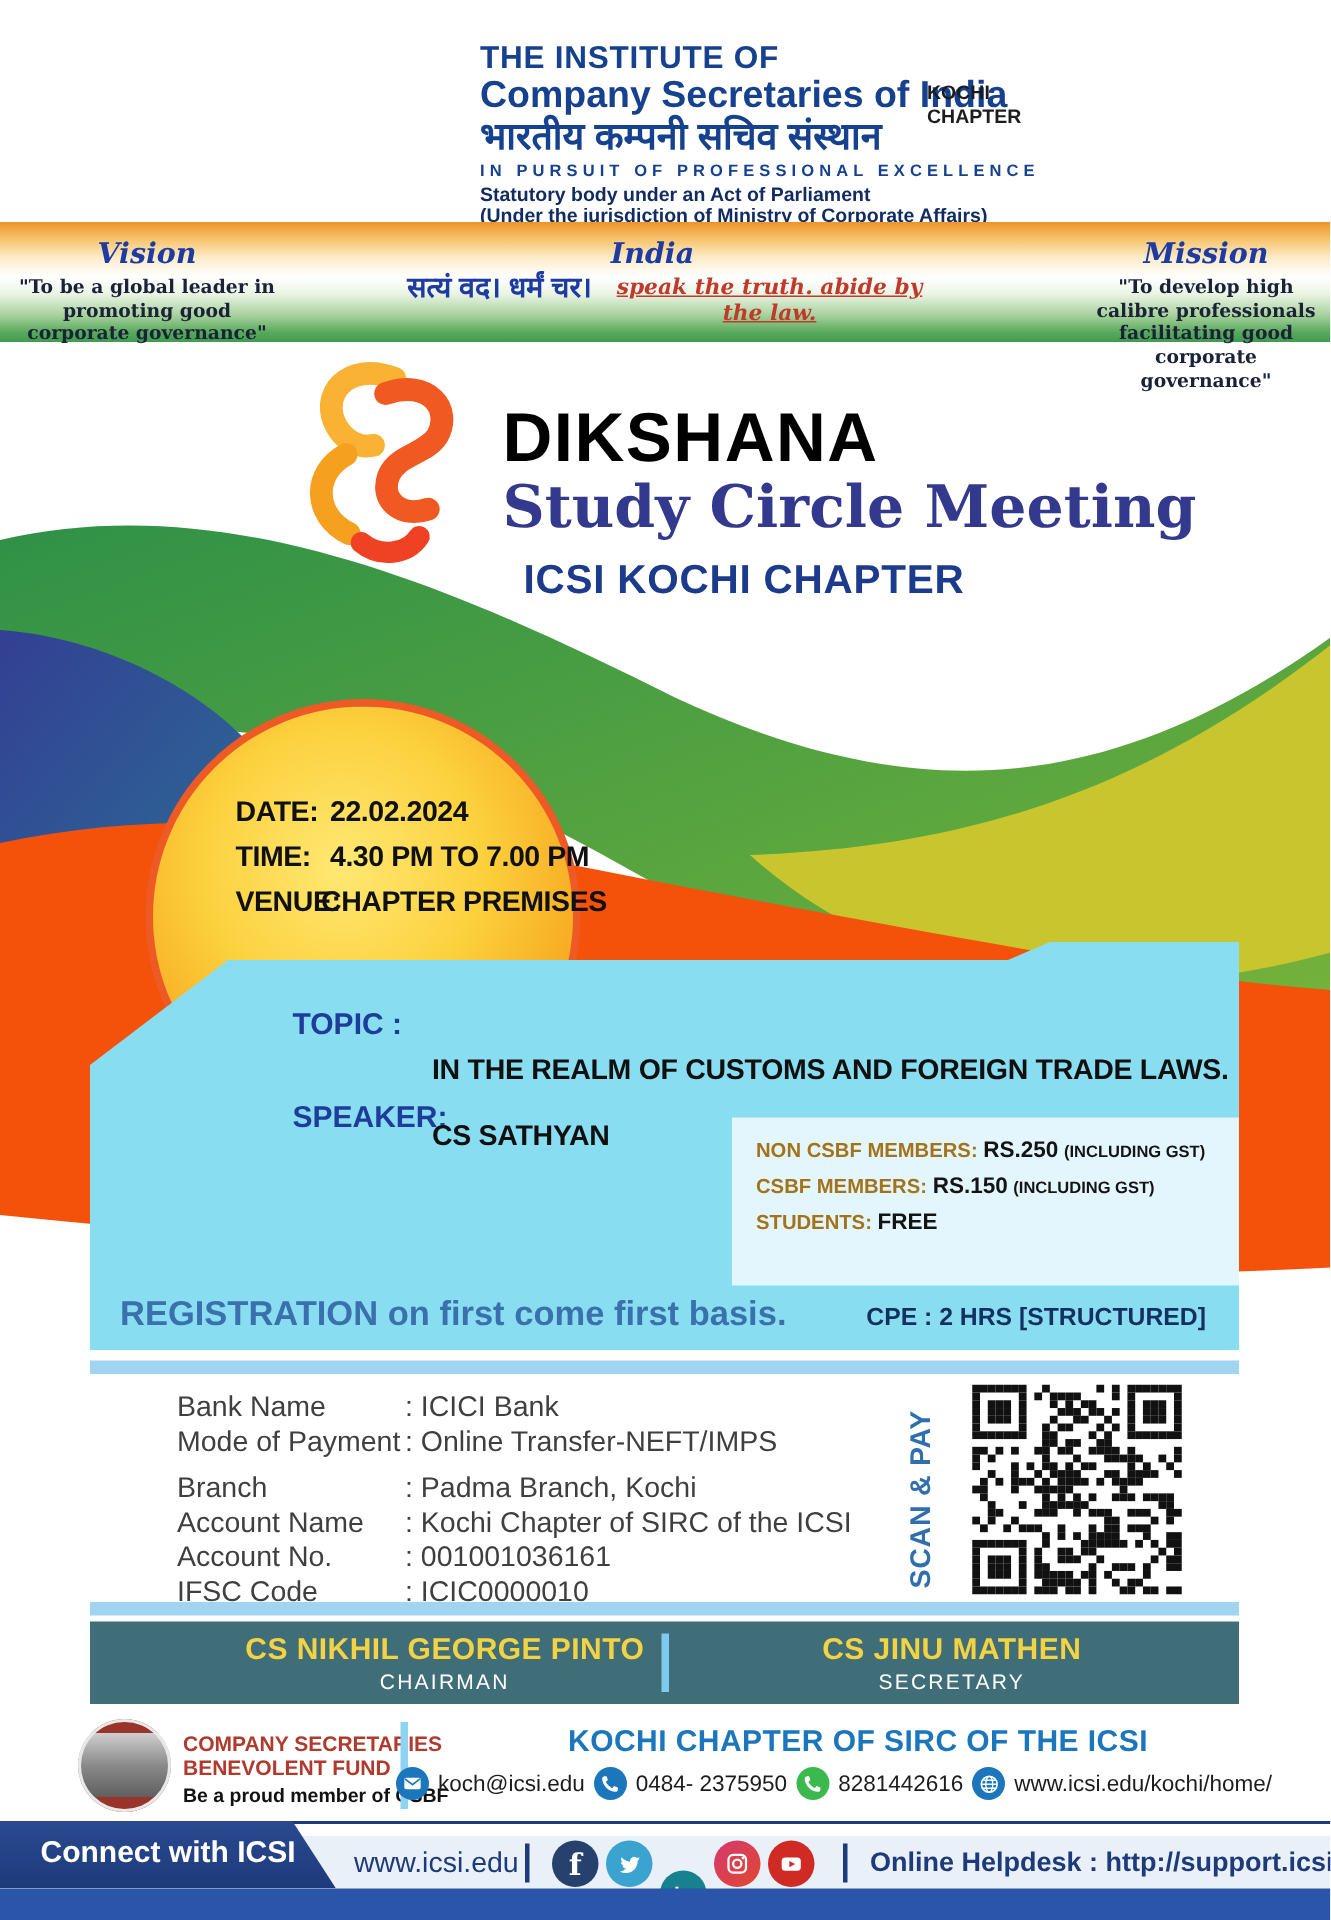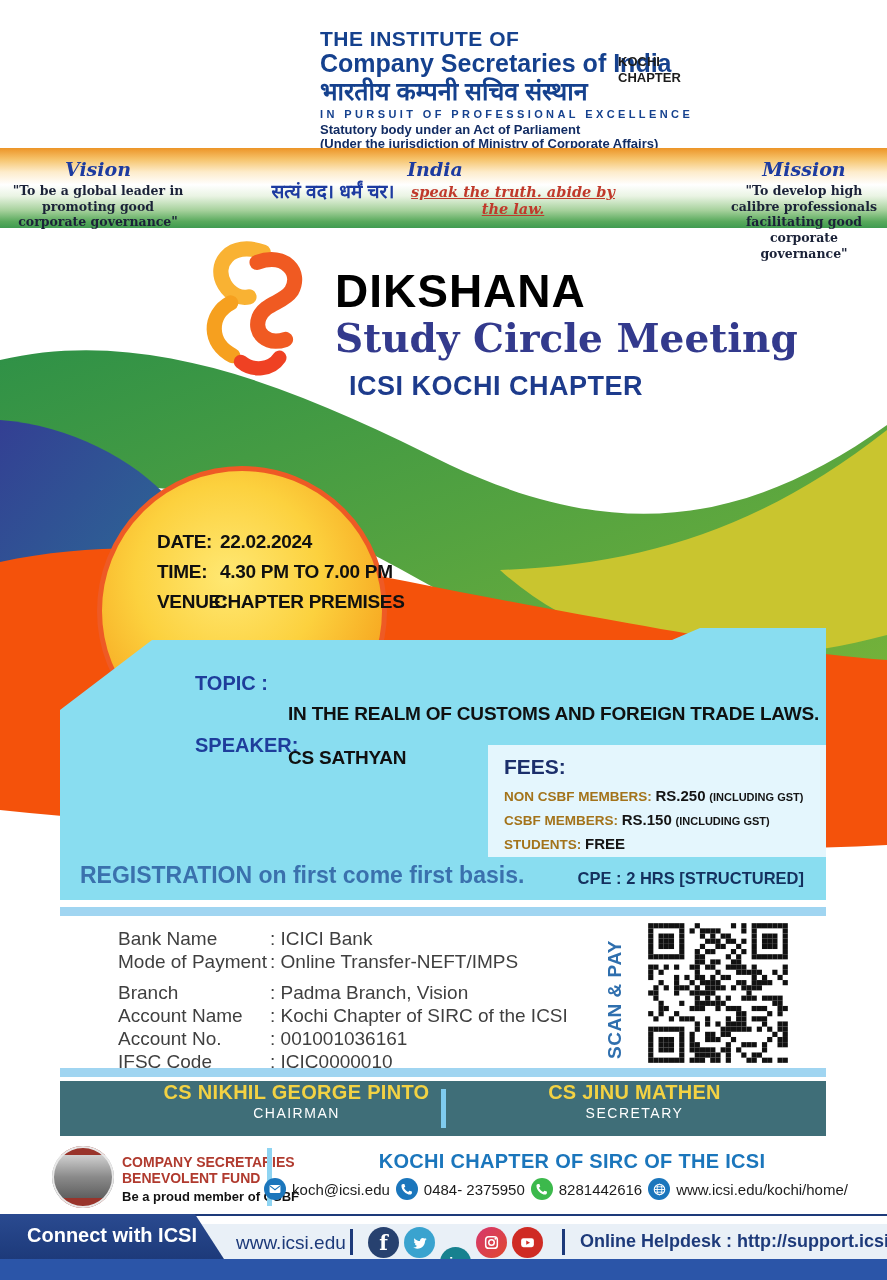--- a/index.html
+++ b/index.html
@@ -70,21 +70,21 @@
   .pay-row{display:flex;margin-bottom:1px;}
   .pay-row.gap{margin-bottom:9px;}
   .pay-label{width:152px;}
   .pay-value::before{content:": ";}
   .scanpay{left:604px;top:928px;height:142px;writing-mode:vertical-rl;transform:rotate(180deg);
     font-size:19px;font-weight:bold;color:#2f6fae;letter-spacing:.5px;text-align:center;}
   .qr{left:643px;top:918px;width:150px;height:150px;background:#fff;}
 
   
   .teal{left:60px;top:1081px;width:766px;height:55px;background:#3f6e78;display:flex;}
-  .half{flex:1;display:flex;flex-direction:column;align-items:center;justify-content:flex-start;}
+  .half{flex:1;display:flex;flex-direction:column;align-items:center;justify-content:center;}
   .half.l{position:relative;left:45px;}
   .o-name{font-size:20px;font-weight:bold;color:#f3d243;letter-spacing:.3px;}
   .o-title{font-size:14px;color:#ffffff;letter-spacing:1.5px;margin-top:1px;}
   .teal-div{left:381px;top:8px;width:5px;height:39px;background:#7fcbee;}
 
   
   .csbf-logo{left:52px;top:1146px;width:62px;height:62px;border-radius:50%;overflow:hidden;
     background:linear-gradient(180deg,#99342b 0%,#99342b 15%,#cfcfcf 15%,#8a8a8a 50%,#5f5f5f 84%,#99342b 84%,#99342b 100%);
     box-shadow:0 0 0 2px #e8e8e8 inset;}
   .csbf-t{left:122px;top:1154px;line-height:1.15;}
@@ -189,21 +189,20 @@
     <div class="ev" style="left:112px;top:120px;">CHAPTER PREMISES</div>
   </div>
 
   <div class="abs panel">
     <div class="abs s-label" style="left:135px;top:44px;">TOPIC :</div>
     <div class="abs s-text" style="left:228px;top:75px;">IN THE REALM OF CUSTOMS AND FOREIGN TRADE LAWS.</div>
     <div class="abs s-label" style="left:135px;top:106px;">SPEAKER:</div>
     <div class="abs s-text" style="left:228px;top:119px;">CS SATHYAN</div>
 
     <div class="abs fees">
-      <div class="fees-title">FEES:</div>
       <div class="fee-line">
         <span class="fee-label">NON CSBF MEMBERS:</span>
         <span class="fee-value">RS.250</span>
         <span class="fee-note">(INCLUDING GST)</span>
       </div>
       <div class="fee-line">
         <span class="fee-label">CSBF MEMBERS:</span>
         <span class="fee-value">RS.150</span>
         <span class="fee-note">(INCLUDING GST)</span>
       </div>
@@ -224,21 +223,21 @@
     <div class="pay-row">
       <span class="pay-label">Bank Name</span>
       <span class="pay-value">ICICI Bank</span>
     </div>
     <div class="pay-row gap">
       <span class="pay-label">Mode of Payment</span>
       <span class="pay-value">Online Transfer-NEFT/IMPS</span>
     </div>
     <div class="pay-row">
       <span class="pay-label">Branch</span>
-      <span class="pay-value">Padma Branch, Vision</span>
+      <span class="pay-value">Padma Branch, Kochi</span>
     </div>
     <div class="pay-row">
       <span class="pay-label">Account Name</span>
       <span class="pay-value">Kochi Chapter of SIRC of the ICSI</span>
     </div>
     <div class="pay-row">
       <span class="pay-label">Account No.</span>
       <span class="pay-value">001001036161</span>
     </div>
     <div class="pay-row">

